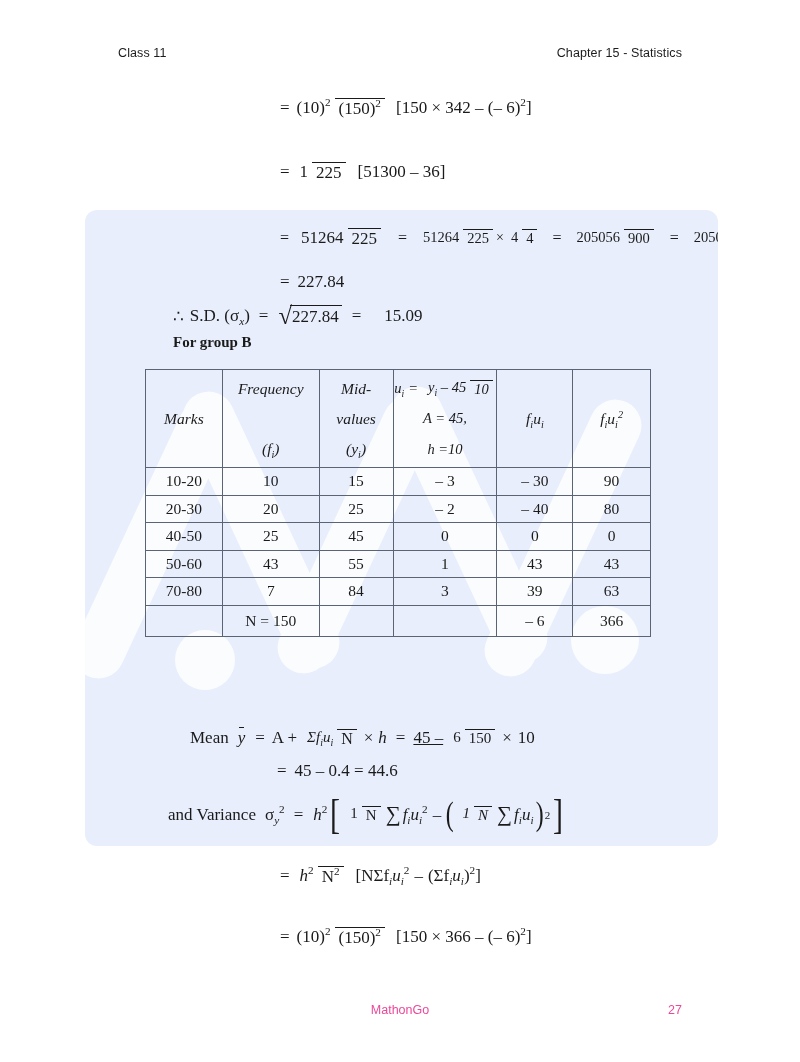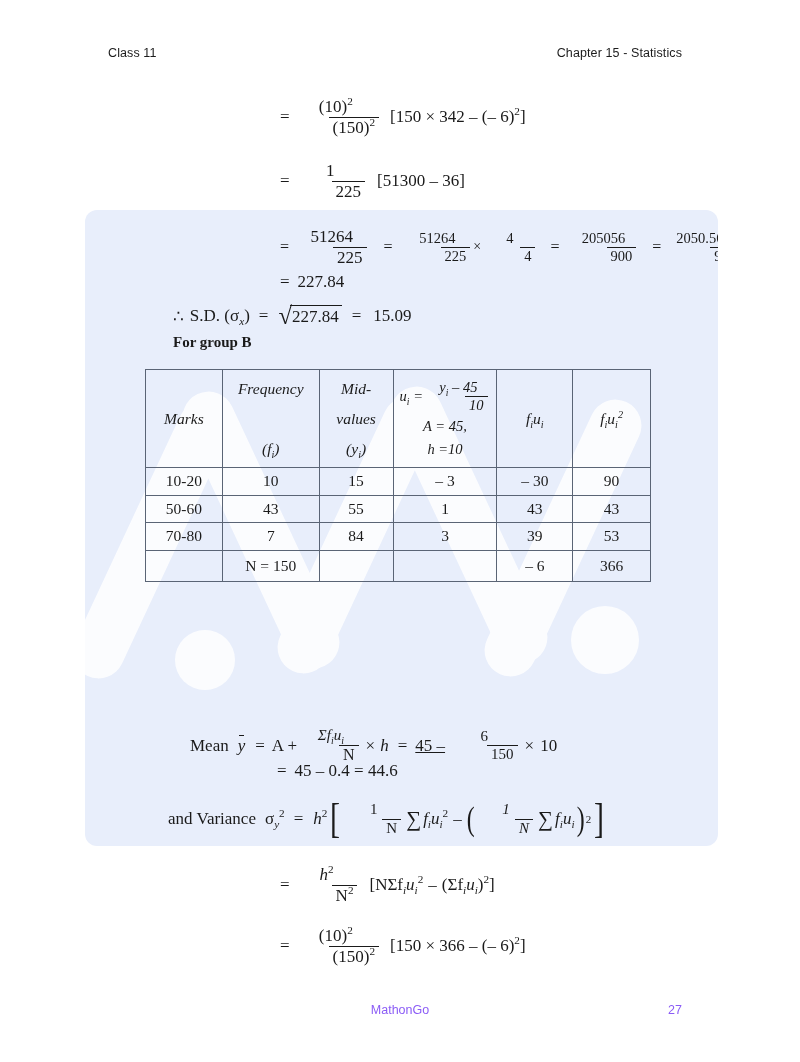--- a/index.html
+++ b/index.html
@@ -11,34 +11,34 @@
     width: 800px; height: 1062px;
     position: relative;
     font-family: "Liberation Serif", "DejaVu Serif", serif;
     color: #1a1a1a;
     overflow: hidden;
   }
 
   
   .page-header {
     position: absolute;
-    top: 46px; left: 108px; right: 118px;
+    top: 46px; left: 118px; right: 118px;
     display: flex; justify-content: space-between; align-items: baseline;
     font-family: "Liberation Sans", sans-serif;
     font-size: 12.5px;
     color: #1c1c1c;
     letter-spacing: .1px;
   }
   .page-footer {
     position: absolute;
     bottom: 45px; left: 118px; right: 118px;
     display: flex; justify-content: space-between; align-items: baseline;
     font-family: "Liberation Sans", sans-serif;
     font-size: 12.5px;
-    color: #8b5cf6;
+    color: #ec4899;
   }
   .footer-brand { position: absolute; left: 50%; transform: translateX(-50%); }
   .footer-page { margin-left: auto; }
 
   
   .highlight-block {
     position: absolute;
     left: 85px; top: 210px;
     width: 633px; height: 636px;
     background: #e8eefb;
@@ -48,28 +48,28 @@
   .watermark {
     position: absolute;
     inset: 0;
     pointer-events: none;
   }
 
   
   .mrow { display: flex; align-items: center; white-space: nowrap; }
   .frac {
     display: inline-flex;
-    flex-direction: column;
+    flex-direction: row;
     align-items: center;
     vertical-align: middle;
     margin: 0 3px;
     line-height: 1.05;
   }
   .frac .num { padding: 0 4px 1px; }
-  .frac .den { padding: 1px 4px 0; border-top: 1.3px solid #1a1a1a; margin-left: 36px; }
+  .frac .den { padding: 1px 4px 0; border-top: 1.3px solid #1a1a1a; }
   .it { font-style: italic; }
   sup.s { font-size: .66em; vertical-align: super; line-height: 0; }
   sub.s { font-size: .66em; vertical-align: sub; line-height: 0; font-style: italic; }
 
   .sqrt { display: inline-flex; align-items: stretch; vertical-align: middle; }
   .sqrt .radical { font-size: 1.45em; line-height: .86; margin-right: -2px; }
   .sqrt .radicand { border-top: 1.3px solid #1a1a1a; padding: 1px 3px 0 2px; }
   .bigbrk {
     display: inline-block;
     font-size: 2.45em;
@@ -202,21 +202,21 @@
   <div class="eqline" style="left:88px; top:95px; font-size:17px;">
     <span class="mrow">
       <span>∴</span>
       <span style="margin-left:6px;"><span>S.D.  (σ</span><sub class="s">x</sub><span>)</span></span>
       <span style="margin-left:9px;">=</span>
       <span class="sqrt" style="margin-left:10px;">
         <span class="radical">√</span>
         <span class="radicand">227.84</span>
       </span>
       <span style="margin-left:10px;">=</span>
-      <span style="margin-left:12px;">15.09</span>
+      <span style="margin-left:23px;">15.09</span>
     </span>
   </div>
 
   <div class="eqline" style="left:88px; top:124px; font-size:15px; font-weight:bold;">For group B</div>
 
   <div class="eqline" style="left:105px; top:518px; font-size:17px;">
     <span class="mrow">
       <span>Mean</span>
       <span style="margin-left:9px; position:relative; font-style:italic;">
         <span style="position:absolute; left:1px; right:1px; top:-1px; height:1.3px; background:#1a1a1a;"></span>
@@ -328,34 +328,50 @@
   <tbody>
     <tr>
       <td>10-20</td>
       <td>10</td>
       <td>15</td>
       <td>– 3</td>
       <td>– 30</td>
       <td>90</td>
     </tr>
     <tr>
+      <td>20-30</td>
+      <td>20</td>
+      <td>25</td>
+      <td>– 2</td>
+      <td>– 40</td>
+      <td>80</td>
+    </tr>
+    <tr>
+      <td>40-50</td>
+      <td>25</td>
+      <td>45</td>
+      <td>0</td>
+      <td>0</td>
+      <td>0</td>
+    </tr>
+    <tr>
       <td>50-60</td>
       <td>43</td>
       <td>55</td>
       <td>1</td>
       <td>43</td>
       <td>43</td>
     </tr>
     <tr>
       <td>70-80</td>
       <td>7</td>
       <td>84</td>
       <td>3</td>
       <td>39</td>
-      <td>53</td>
+      <td>63</td>
     </tr>
   </tbody>
   <tfoot>
     <tr>
       <td></td>
       <td>N  =  150</td>
       <td></td>
       <td></td>
       <td>– 6</td>
       <td>366</td>

